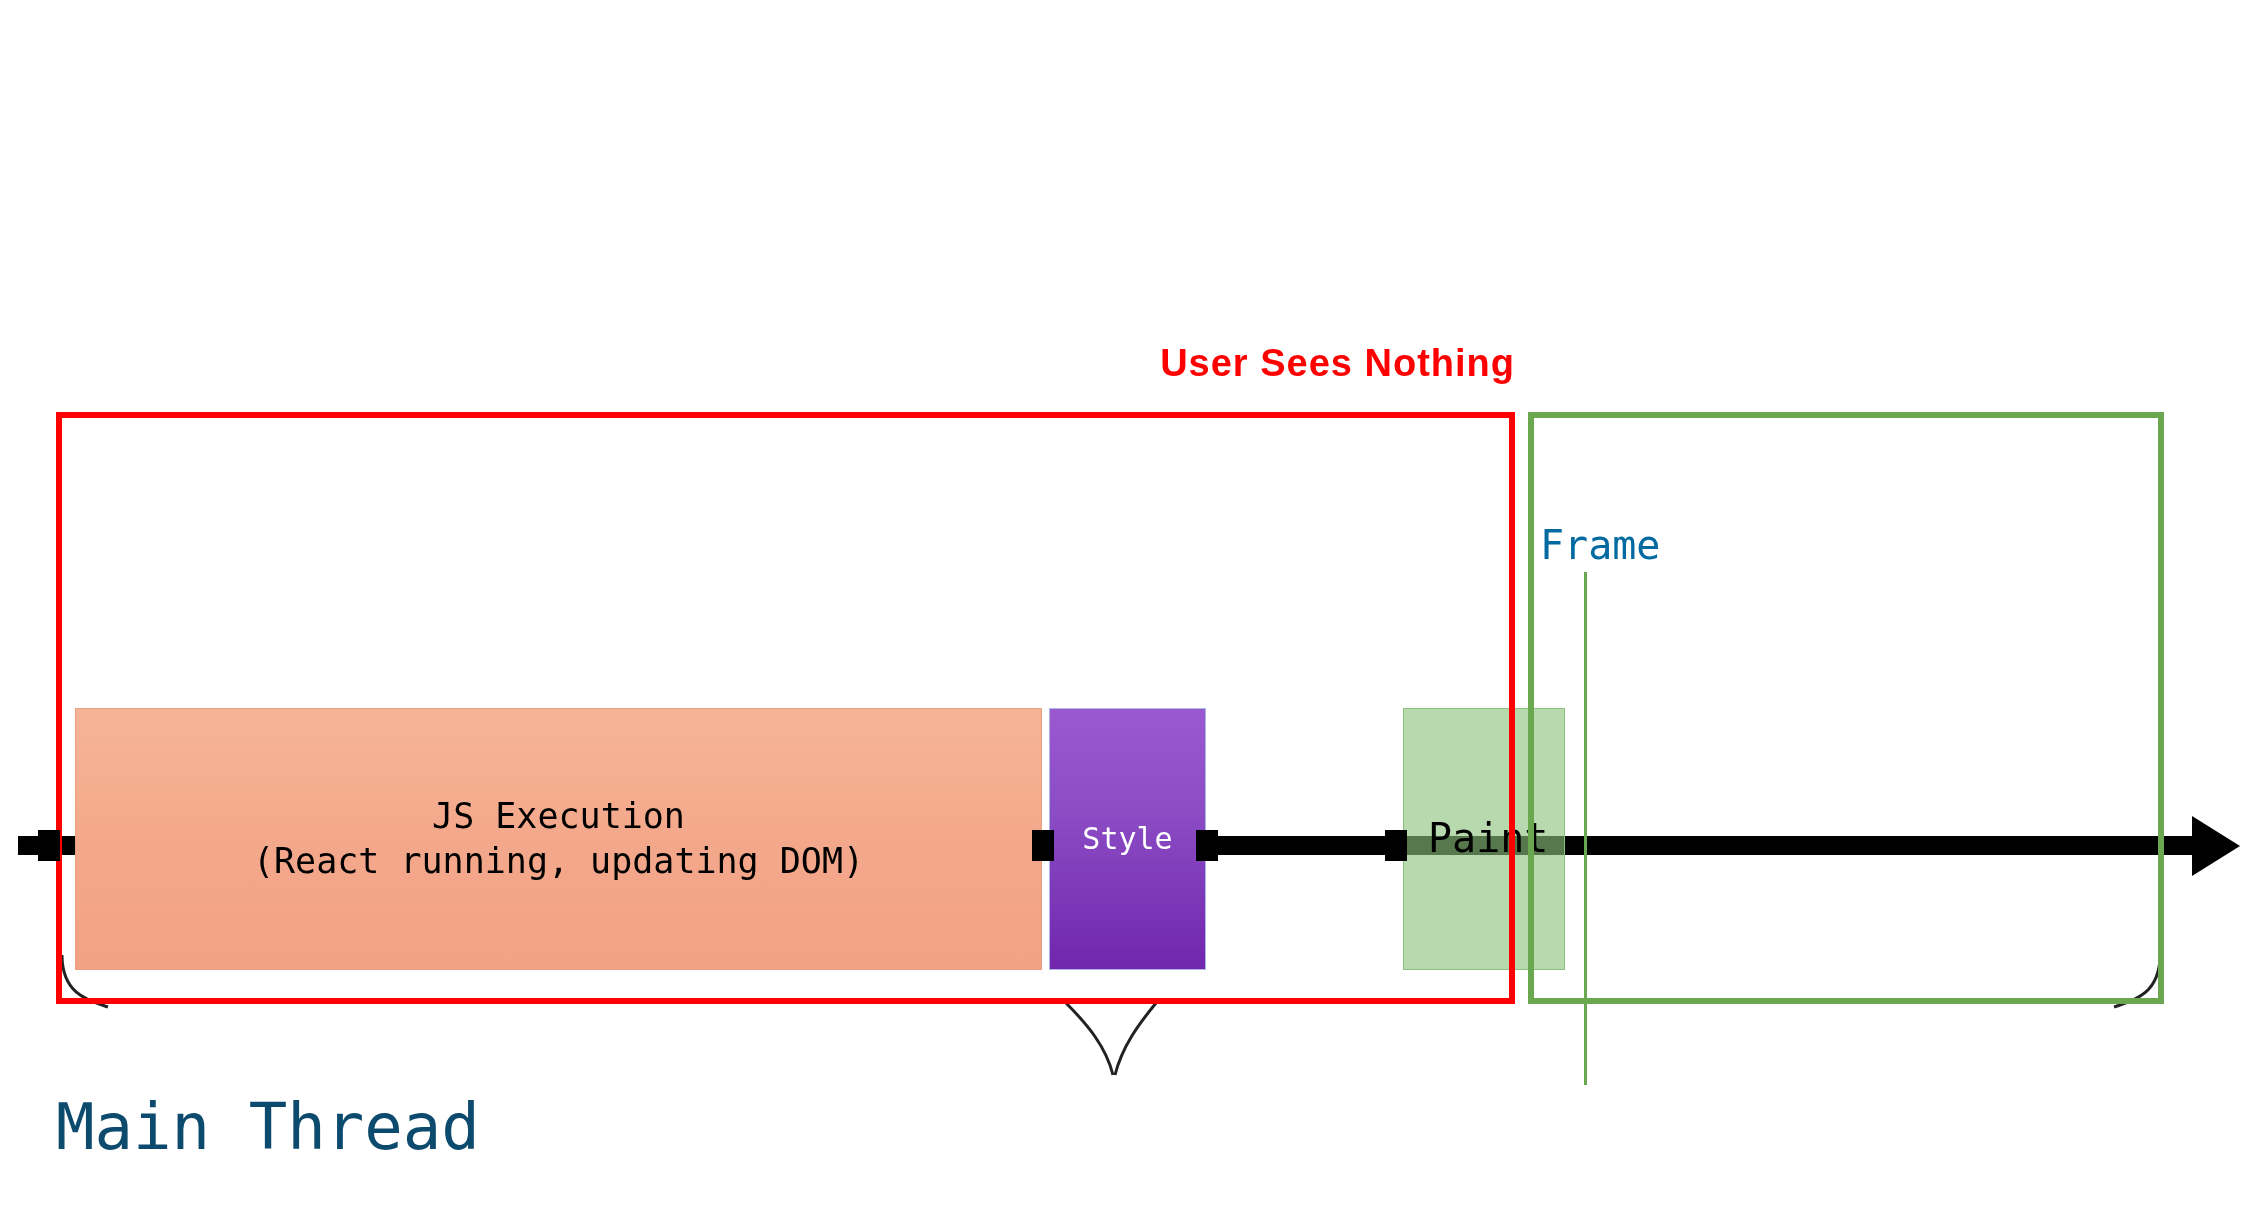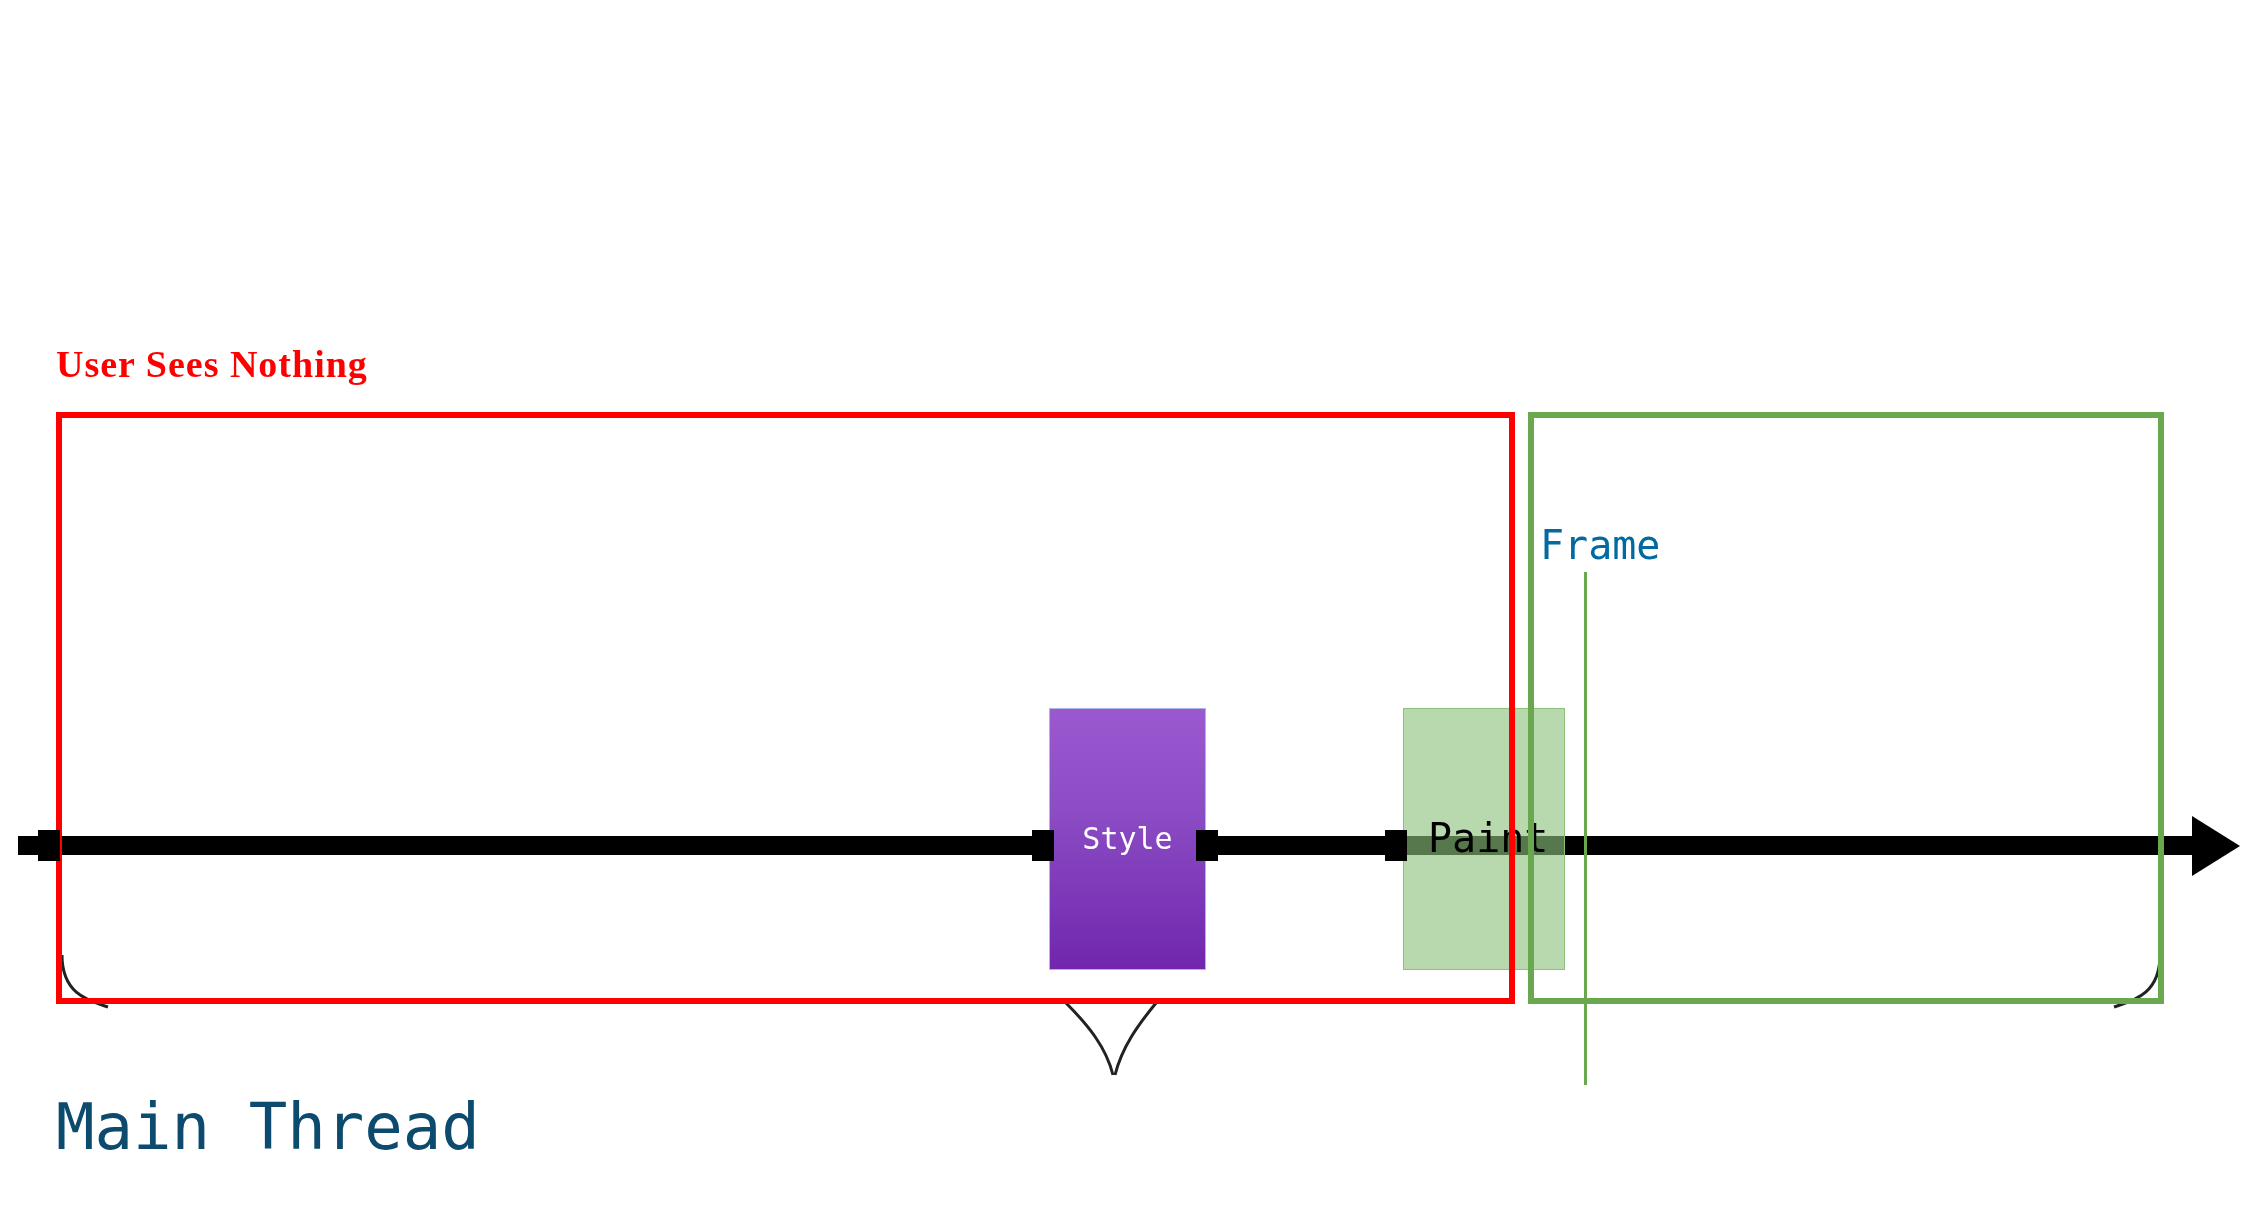--- a/index.html
+++ b/index.html
@@ -15,26 +15,26 @@
     position: relative;
     width: 2245px;
     height: 1214px;
     background: #ffffff;
     overflow: hidden;
   }
 
   
   .section-label {
     position: absolute;
-    font-family: Liberation Serif, serif;
+    font-family: Liberation Sans, sans-serif;
     font-weight: bold;
     font-size: 38px;
     letter-spacing: 1px;
     white-space: nowrap;
-    text-align: left;
+    text-align: right;
   }
   #label-nothing {
     left: 56px;
     width: 1459px;
     top: 342px;
     color: #ff0000;
   }
   #label-ui {
     left: 1528px;
     width: 636px;
@@ -219,20 +219,26 @@
   <div class="phase-box" id="box-ui"></div>
 
   <div id="timeline-line"></div>
   <div id="timeline-head"></div>
 
   <div class="tick" id="tick-0"></div>
   <div class="tick" id="tick-1"></div>
   <div class="tick" id="tick-2"></div>
   <div class="tick" id="tick-3"></div>
 
+  <div class="block" id="block-js">
+    <div class="block-label">
+      <div>JS Execution</div>
+      <div>(React running, updating DOM)</div>
+    </div>
+  </div>
 
   <div class="block" id="block-style">
     <div class="block-label">Style</div>
   </div>
 
 
   <div class="block" id="block-paint">
     <div class="block-label">Paint</div>
   </div>
 

